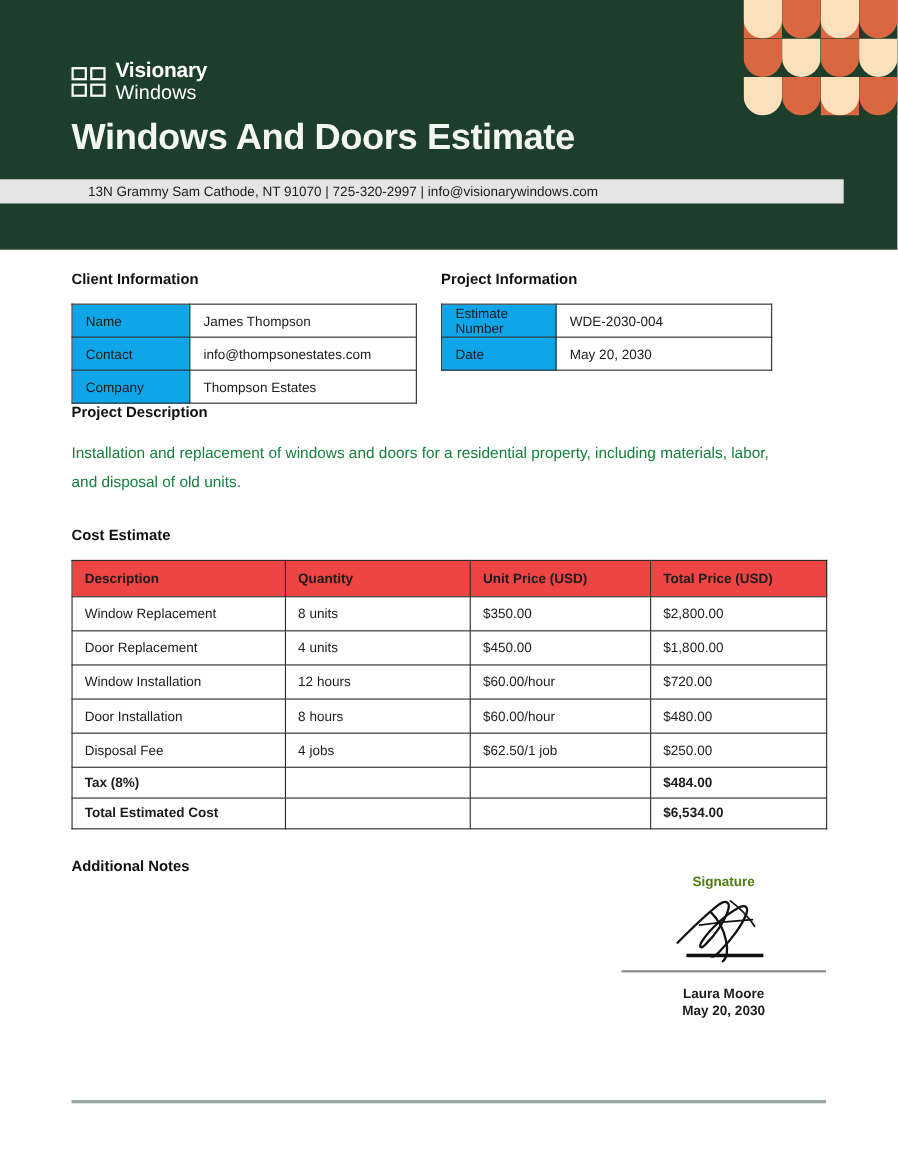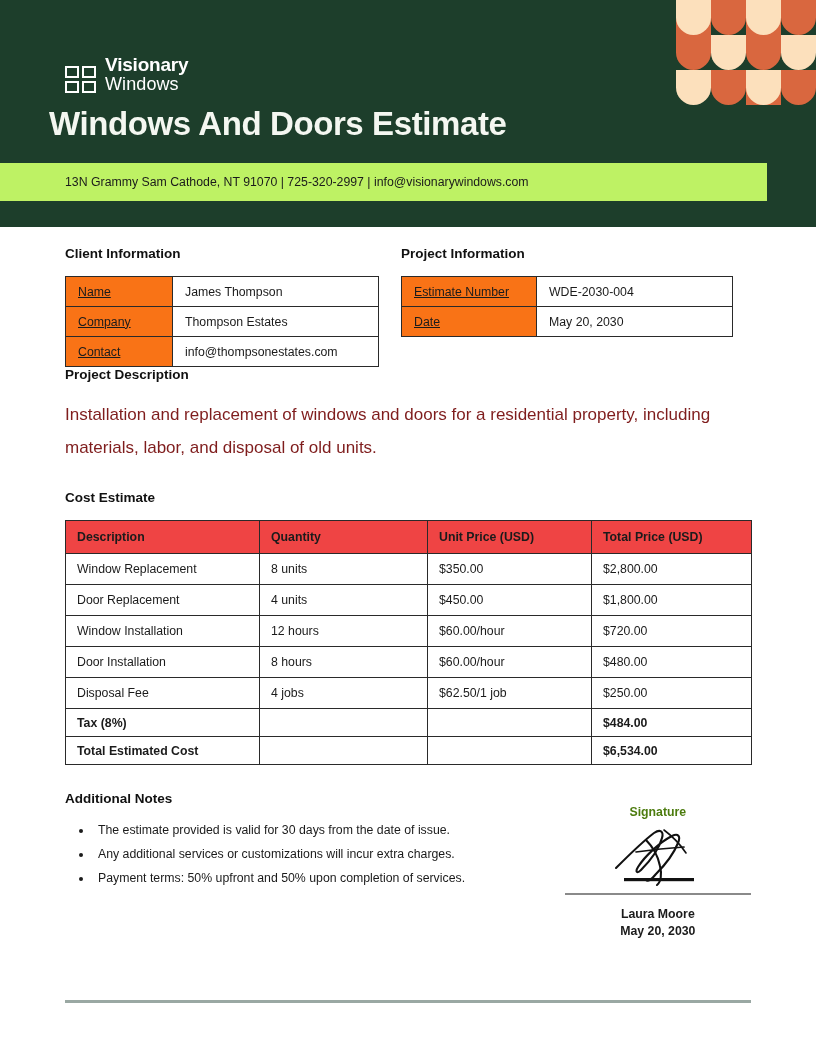--- a/index.html
+++ b/index.html
@@ -34,21 +34,21 @@
   .deco-cell .dome {
     position:absolute;
     left:0; top:0;
     width:35px; height:35px;
     border-radius:0 0 50% 50%;
   }
 
   .logo {
     position:absolute;
     left:65px; top:55px;
-    display:flex; align-items:flex-end; gap:9px;
+    display:flex; align-items:center; gap:9px;
   }
   .logo-marks {
     display:grid;
     grid-template-columns:14px 14px;
     grid-template-rows:12px 12px;
     gap:3px;
   }
   .logo-marks span {
     border:2.5px solid #ffffff;
     display:block;
@@ -58,34 +58,34 @@
     font-size:19px; font-weight:bold; color:#ffffff;
     letter-spacing:-.2px;
   }
   .logo-words .l2 {
     font-size:18px; font-weight:400; color:#ffffff;
     letter-spacing:.1px; margin-top:1px;
   }
 
   .doc-title {
     position:absolute;
-    left:49px; top:105px;
+    left:65px; top:105px;
     font-size:33px;
     font-weight:bold;
     color:#f4f7f1;
     letter-spacing:-.4px;
     text-align:center;
   }
 
   .contact-bar {
     position:absolute;
     left:0; top:163px;
-    width:767px; height:38px;
-    background:#bef264;
-    display:flex; align-items:center;
+    width:767px; height:22px;
+    background:#e5e5e5;
+    display:flex; align-items:center;padding-left:15px;
   }
   .contact-bar .txt {
     margin-left:65px;
     font-size:12.3px;
     color:#1b1b1b;
   }
 
   
   .body { padding:0 65px; position:relative; }
 
@@ -104,33 +104,33 @@
     margin-top:15px;
     table-layout:fixed;
   }
   .info-tbl td {
     border:1px solid #2a2a2a;
     font-size:12.3px;
     height:30px;
     padding:0 12px;
     vertical-align:middle;
   }
-  .info-tbl td.k { background:#f97316;text-decoration:underline; }
+  .info-tbl td.k { background:#0ea5e9; }
   .col-client .k { width:107px; }
   .col-client .v { width:206px; }
-  .col-project .k { width:135px; }
+  .col-project .k { width:104px; }
   .col-project .v { width:196px; }
 
   
   .desc-block { }
   .desc-text {
     margin-top:16px;
-    font-size:17px;
+    font-size:14px;
     line-height:1.95;
-    color:#7f1d1d;
+    color:#15803d;
     max-width:660px;
   }
 
   
   .cost-block { margin-top:26px; }
   .cost-tbl {
     border-collapse:collapse;
     width:686px;
     margin-top:15px;
     table-layout:fixed;
@@ -270,26 +270,26 @@
 
       <div class="info-col">
         <div class="sec-title">Client Information</div>
         <table class="info-tbl col-client">
           <tbody>
               <tr>
                 <td class="k">Name</td>
                 <td class="v">James Thompson</td>
               </tr>
               <tr>
+                <td class="k">Contact</td>
+                <td class="v">info@thompsonestates.com</td>
+              </tr>
+              <tr>
                 <td class="k">Company</td>
                 <td class="v">Thompson Estates</td>
-              </tr>
-              <tr>
-                <td class="k">Contact</td>
-                <td class="v">info@thompsonestates.com</td>
               </tr>
             </tbody>
         </table>
       </div>
 
       <div class="info-col">
         <div class="sec-title">Project Information</div>
         <table class="info-tbl col-project">
           <tbody>
               <tr>
@@ -371,25 +371,20 @@
               <td>$6,534.00</td>
             </tr>
           </tbody>
       </table>
     </div>
 
     <div class="bottom-row">
 
       <div class="notes">
         <div class="sec-title">Additional Notes</div>
-        <ul>
-            <li>The estimate provided is valid for 30 days from the date of issue.</li>
-            <li>Any additional services or customizations will incur extra charges.</li>
-            <li>Payment terms: 50% upfront and 50% upon completion of services.</li>
-          </ul>
       </div>
 
       <div class="sig">
         <div class="sig-label">Signature</div>
         <div class="sig-mark">
           <svg width="112" height="66" viewBox="0 0 112 66" fill="none" xmlns="http://www.w3.org/2000/svg">
             <path d="M14 46 C26 34 40 20 52 11 C58 7 62 9 60 16 C57 27 47 40 39 48 C35 52 33 50 36 45 C43 34 58 20 70 14 C76 11 79 14 76 21 C72 31 62 44 54 52 C50 57 46 60 44 58" stroke="#111" stroke-width="2.1" stroke-linecap="round" fill="none"></path>
             <path d="M44 18 C50 24 56 34 58 44 C60 52 59 60 55 63" stroke="#111" stroke-width="2.1" stroke-linecap="round" fill="none"></path>
             <path d="M34 30 C48 28 66 26 82 25" stroke="#111" stroke-width="1.7" stroke-linecap="round" fill="none"></path>
             <path d="M62 8 C70 14 78 22 84 31" stroke="#111" stroke-width="1.6" stroke-linecap="round" fill="none"></path>

